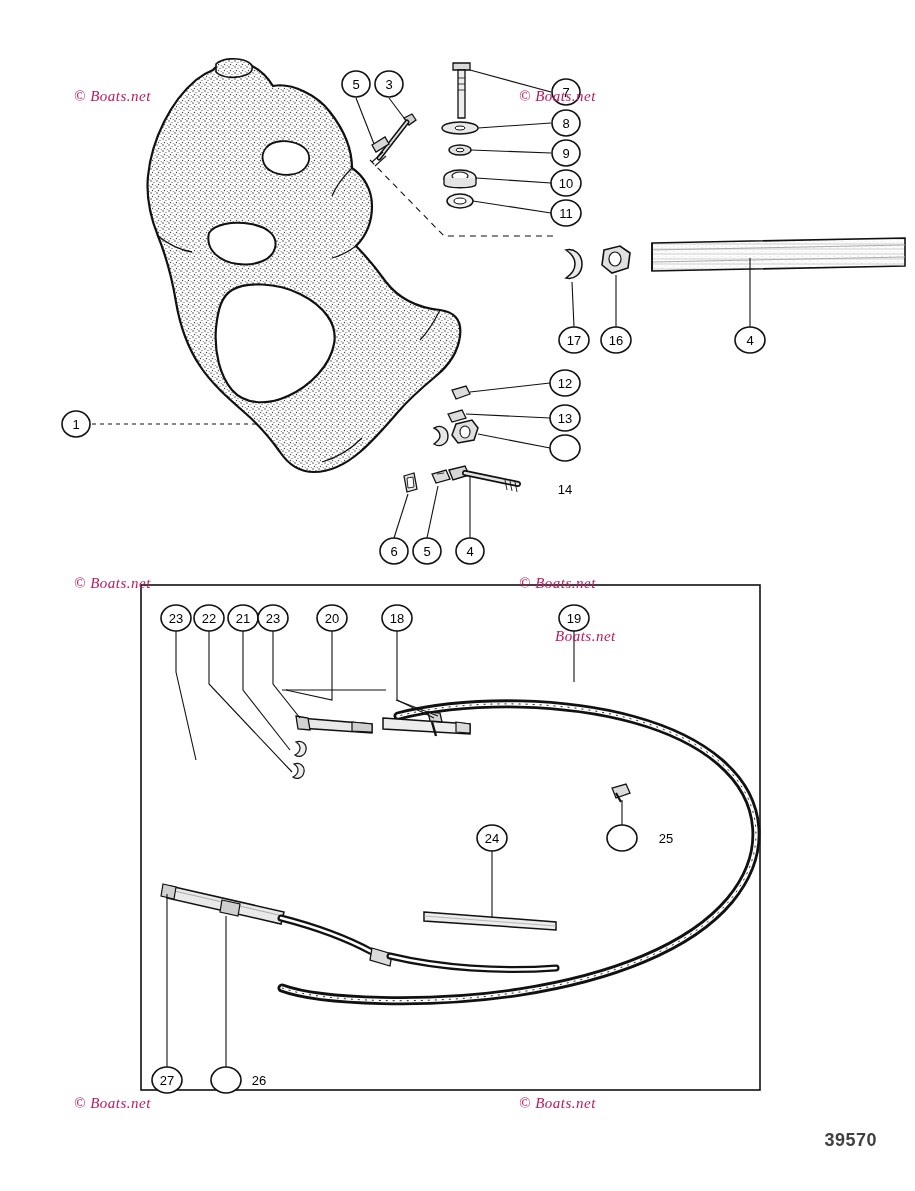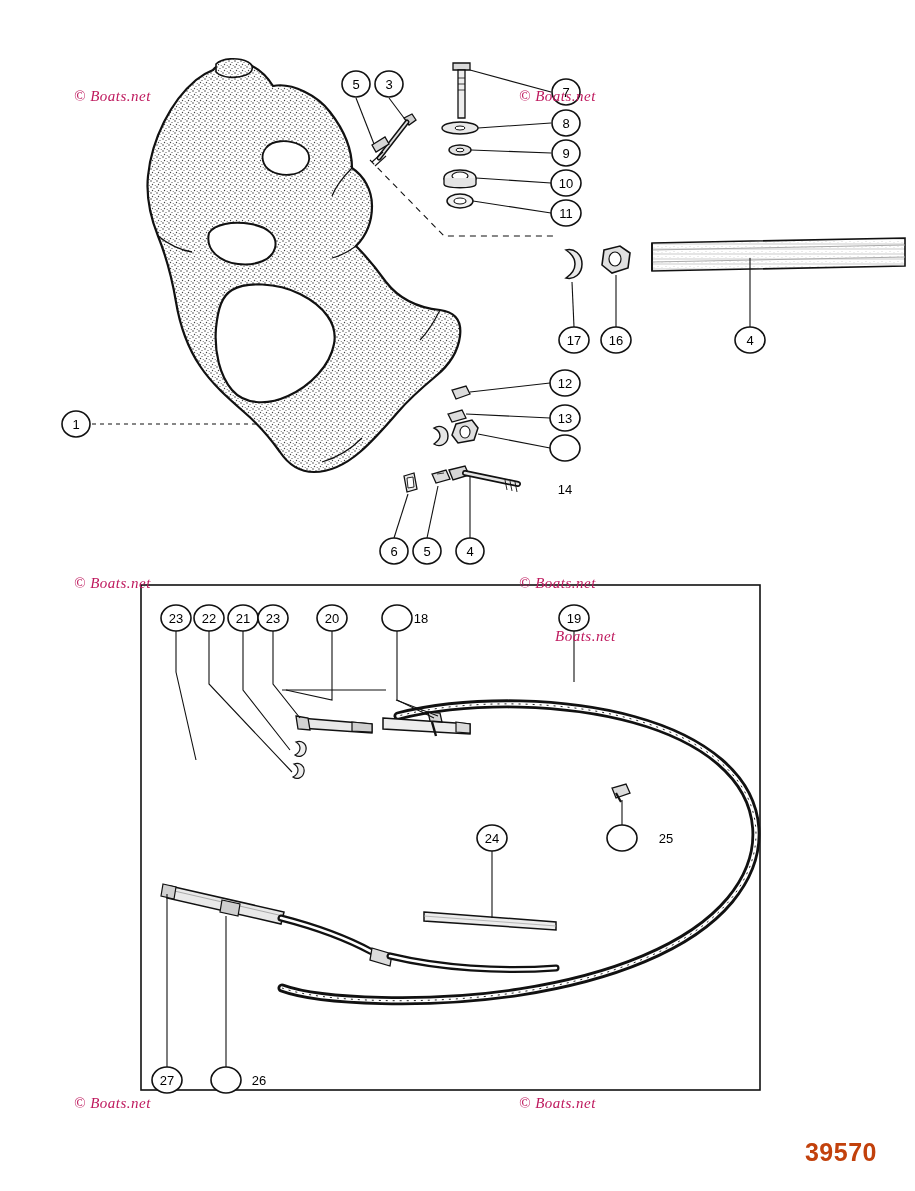--- a/index.html
+++ b/index.html
@@ -42,26 +42,26 @@
     font-size: 13px;
     color: #000;
     text-align: center;
     line-height: 1;
     white-space: nowrap;
     transform: translate(-50%, -50%);
   }
   #part-number {
     position: absolute;
     right: 38px;
-    bottom: 24px;
+    bottom: 40px;
     font-family: "Liberation Sans", sans-serif;
-    font-size: 25px;
+    font-size: 18px;
     font-weight: bold;
     letter-spacing: 0.5px;
-    color: #c2410c;
+    color: #404040;
   }
 </style>
 </head>
 <body>
 
 <div id="diagram-root">
 
   <svg class="layer" viewBox="0 0 915 1191">
     <defs>
       <pattern id="castTex" width="6" height="6" patternUnits="userSpaceOnUse">
@@ -335,21 +335,21 @@
       <div class="callout-label" style="left: 566px; top: 123px;">8</div>
       <div class="callout-label" style="left: 566px; top: 153px;">9</div>
       <div class="callout-label" style="left: 566px; top: 183px;">10</div>
       <div class="callout-label" style="left: 566px; top: 213px; text-align: right;">11</div>
       <div class="callout-label" style="left: 565px; top: 383px;">12</div>
       <div class="callout-label" style="left: 565px; top: 418px;">13</div>
       <div class="callout-label" style="left: 565px; top: 448px; margin-top: 41px;">14</div>
       <div class="callout-label" style="left: 750px; top: 340px;">4</div>
       <div class="callout-label" style="left: 616px; top: 340px;">16</div>
       <div class="callout-label" style="left: 574px; top: 340px; text-align: right;">17</div>
-      <div class="callout-label" style="left: 397px; top: 618px; margin-left: 24px;">18</div>
+      <div class="callout-label" style="left: 397px; top: 618px;">18</div>
       <div class="callout-label" style="left: 574px; top: 618px;">19</div>
       <div class="callout-label" style="left: 332px; top: 618px;">20</div>
       <div class="callout-label" style="left: 243px; top: 618px;">21</div>
       <div class="callout-label" style="left: 209px; top: 618px;">22</div>
       <div class="callout-label" style="left: 176px; top: 618px;">23</div>
       <div class="callout-label" style="left: 273px; top: 618px;">23</div>
       <div class="callout-label" style="left: 492px; top: 838px;">24</div>
       <div class="callout-label" style="left: 622px; top: 838px; margin-left: 44px;">25</div>
       <div class="callout-label" style="left: 223px; top: 1080px; margin-left: 36px;">26</div>
       <div class="callout-label" style="left: 167px; top: 1080px;">27</div>

